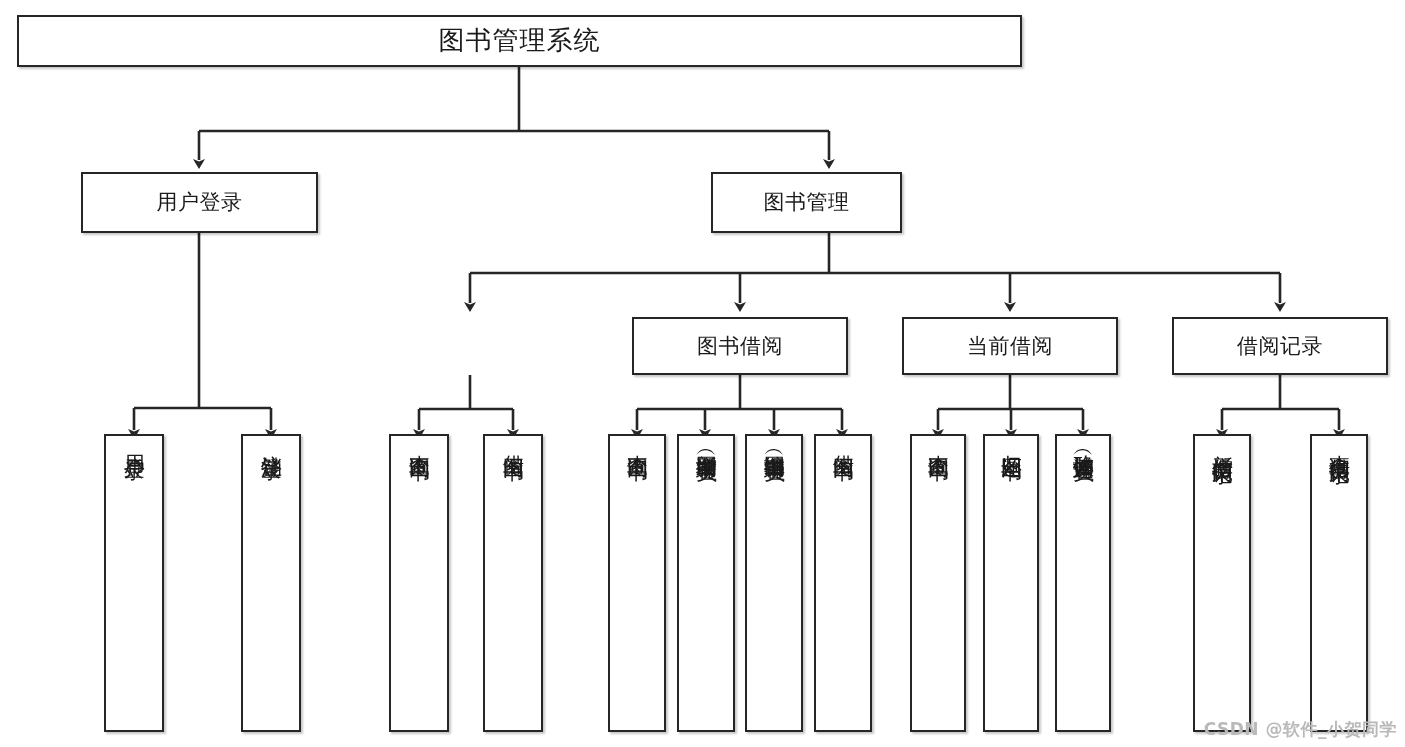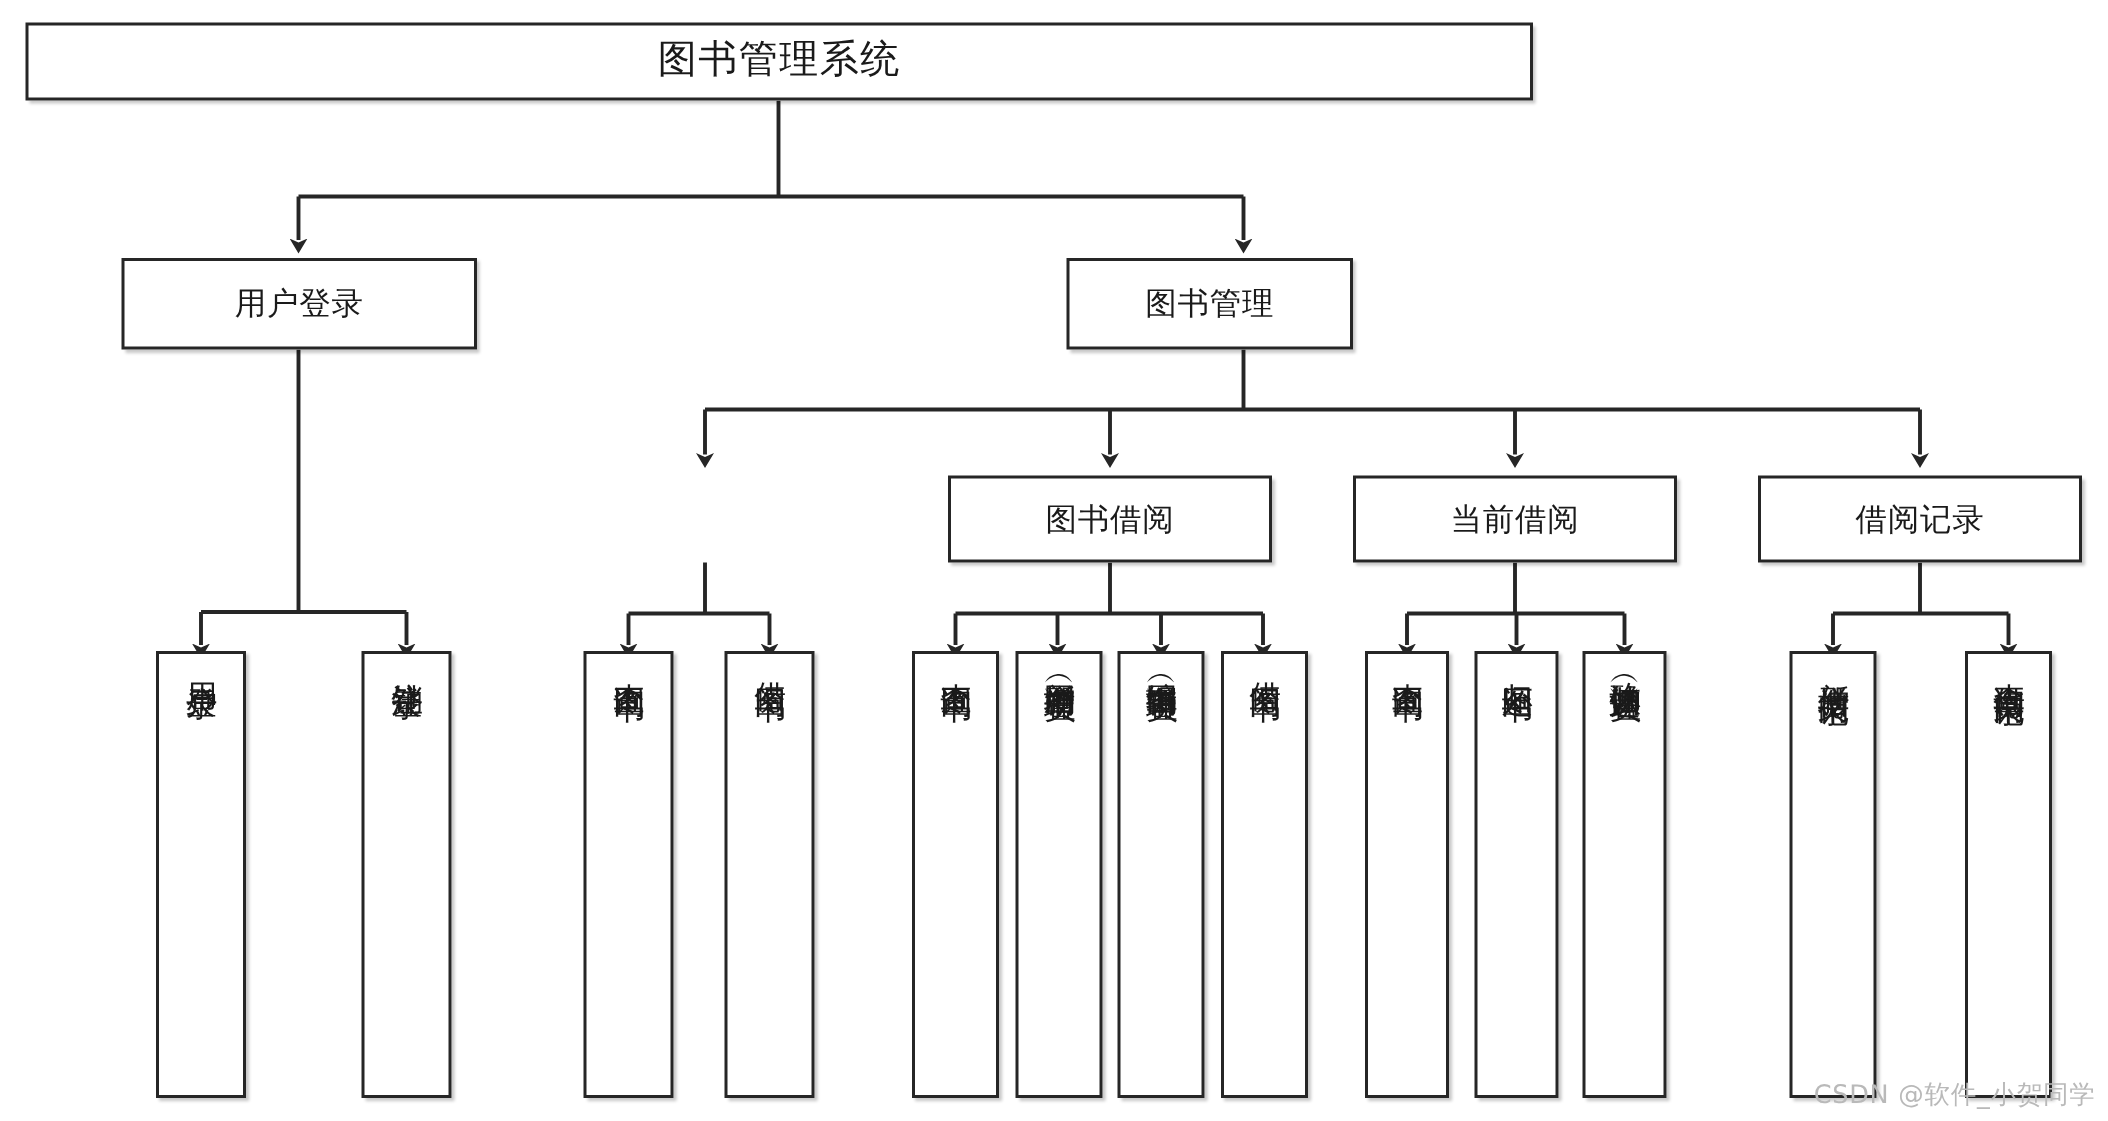--- a/index.html
+++ b/index.html
@@ -72,20 +72,21 @@
   }
   #watermark {
     position: absolute;
     right: 8px;
     bottom: 6px;
     font-size: 17px;
     color: #b9b9b9;
     letter-spacing: 0.5px;
     z-index: 5;
     white-space: pre;
+    font-weight: bold;
   }
 </style>
 </head>
 <body>
 
 <div id="diagram-root">
 
   <svg id="edge-layer" width="1405" height="747" viewBox="0 0 1405 747" xmlns="http://www.w3.org/2000/svg">
     <defs>
       <marker id="arrow" markerWidth="10" markerHeight="12" refX="1" refY="6" orient="auto" markerUnits="userSpaceOnUse">

